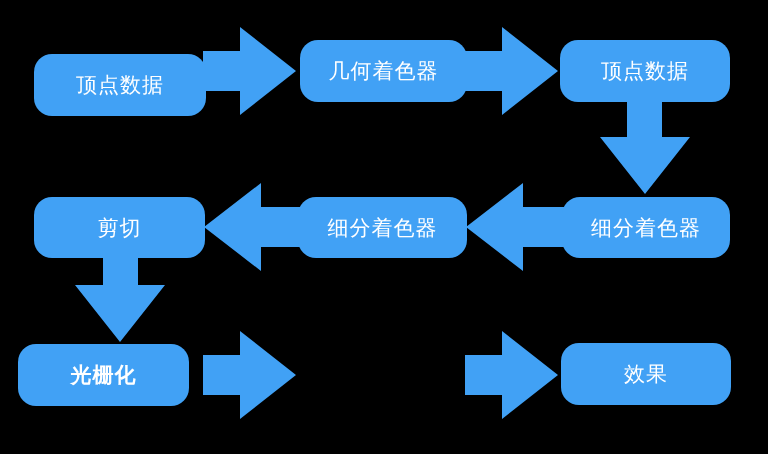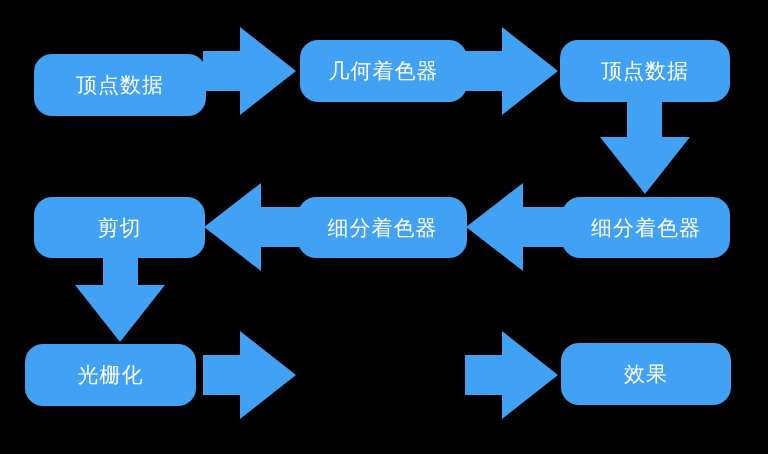--- a/index.html
+++ b/index.html
@@ -77,21 +77,21 @@
   </div>
 
   <div class="node" style="left:298px; top:197px; width:169px; height:61px;">
     <span>细分着色器</span>
   </div>
 
   <div class="node" style="left:34px;  top:197px; width:171px; height:61px;">
     <span>剪切</span>
   </div>
 
-  <div class="node" style="left:25px;  top:344px; width:171px; height:62px;">
+  <div class="node" style="left:18px;  top:344px; width:171px; height:62px;font-weight:bold;">
     <span>光栅化</span>
   </div>
 
 
   <div class="node" style="left:561px; top:343px; width:170px; height:62px;">
     <span>效果</span>
   </div>
 
 </div>
 

